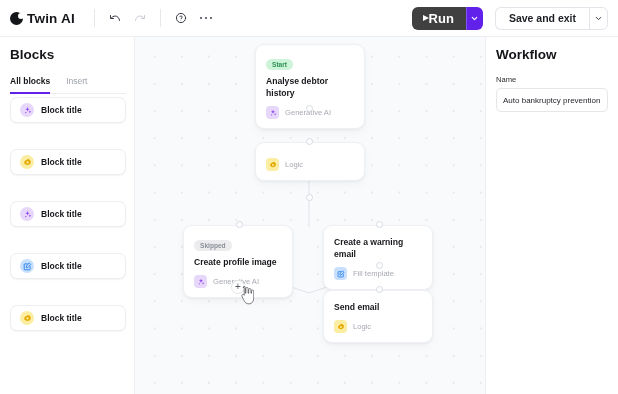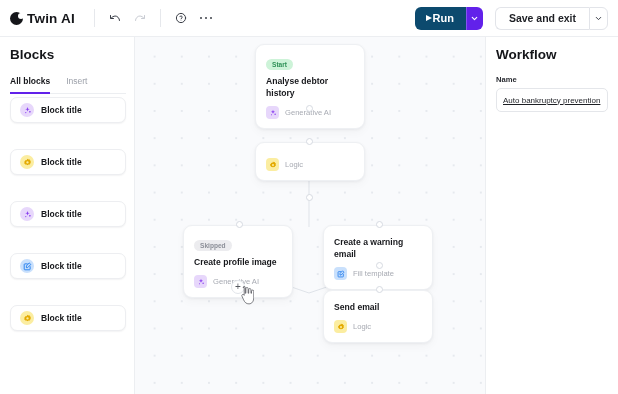--- a/index.html
+++ b/index.html
@@ -42,23 +42,23 @@
   }
   .icon-btn.disabled { color: #c9ccd3; }
   .icon-btn svg { display: block; }
   .hdr-gap { margin-left: 3px; }
   .dots { display: flex; gap: 2.5px; align-items: center; }
   .dots i { width: 2.5px; height: 2.5px; border-radius: 50%; background: #3c4049; display: block; }
   .spacer { flex: 1 1 auto; }
 
   .run-group { display: flex; align-items: center; margin-right: 12px; }
   .btn-run {
-    height: 23px; background: #0c4a6e; color: #fff;
+    height: 23px; background: #404040; color: #fff;
     border: none; border-radius: 6px 0 0 6px;
-    font-size: 11px; font-weight: 600;
+    font-size: 13px; font-weight: 600;
     display: flex; align-items: center; 
     padding: 0 12px 0 11px; cursor: pointer;
   }
   .btn-run .play {
     width: 0; height: 0;
     border-left: 6px solid #ffffff;
     border-top: 3.6px solid transparent;
     border-bottom: 3.6px solid transparent;
   }
   .run-caret {
@@ -152,25 +152,25 @@
     display: flex; align-items: center; justify-content: center; z-index: 4;
     cursor: pointer; color: #55585f; font-size: 10px; line-height: 1;
   }
   .cursor-hand { position: absolute; z-index: 6; pointer-events: none; }
 
   
   .rightpanel {
     width: 133px; flex: 0 0 133px; background: #ffffff;
     border-left: 1px solid #eceef1; padding: 10px 10px 0 10px;
   }
-  .field-label { font-size: 7.6px; font-weight: 700; color: #2a2c32; margin-bottom: 4px; }
+  .field-label { font-size: 7.6px; font-weight: 400; color: #2a2c32; margin-bottom: 4px; }
   .text-input {
     width: 100%; height: 19px; border: 1px solid #e4e6ea; border-radius: 5px;
     font-size: 8px; color: #1d1f24; padding: 11px 6px; outline: none;
-    font-family: "Liberation Sans", sans-serif; background: #fff; text-decoration: underline;
+    font-family: "Liberation Sans", sans-serif; background: #fff;
   }
   .text-area {
     width: 100%; height: 46px; border: 1px solid #e4e6ea; border-radius: 5px;
     font-size: 8px; color: #1d1f24; padding: 5px 6px; outline: none; resize: none;
     font-family: "Liberation Sans", sans-serif; background: #fff;
   }
   .text-input::placeholder, .text-area::placeholder { color: #b7bac1; }
   .field { margin-bottom: 10px; }
 </style>
 </head>

